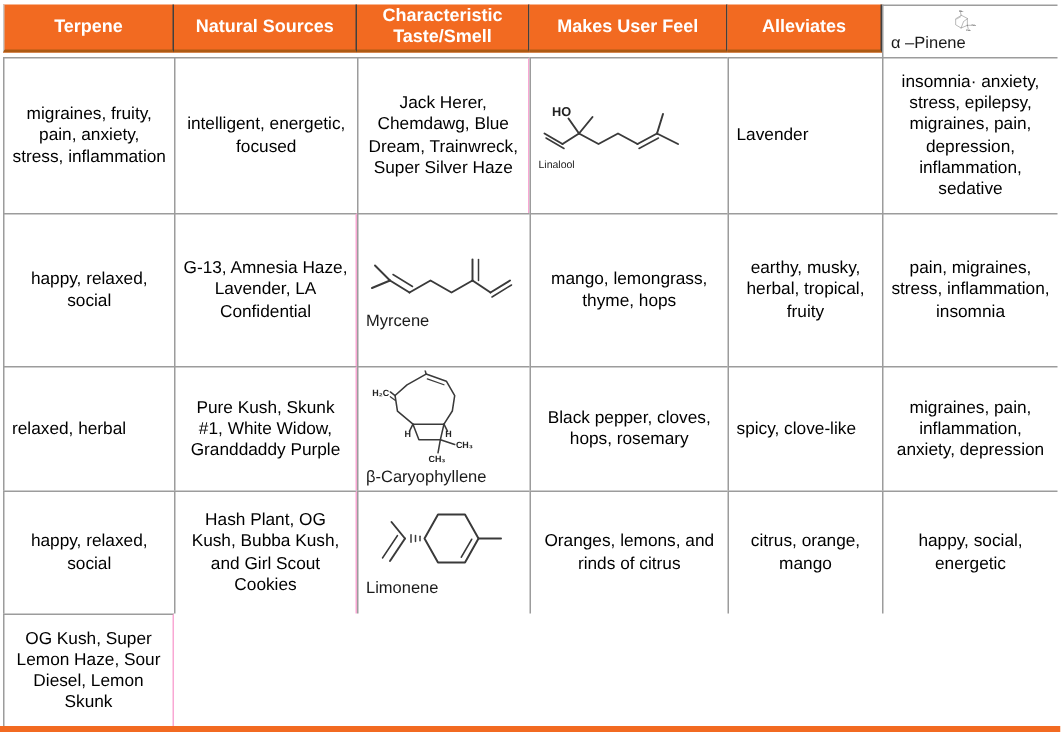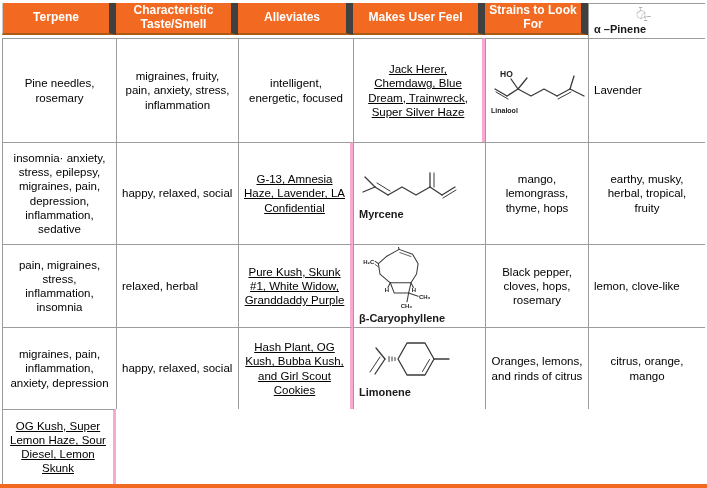--- a/index.html
+++ b/index.html
@@ -12,65 +12,64 @@
   .grid {
     display:grid; width:703px; height:481px;
     grid-template-columns:114px 122px 115px 132px 103px 117px;
     grid-template-rows:35px 104px 102px 83px 82px auto;
   }
   .hcell {
     background:#F26A21; color:#fff; font-weight:bold; font-size:12px;
     line-height:1.15; text-align:center;
     display:flex; align-items:center; justify-content:center;
     height:32px; box-sizing:border-box; align-self:start; width:100%;
-    border-right:7px solid #404040; border-bottom:2px solid #AD5A14;
+    border-right:1px solid #404040; border-bottom:2px solid #AD5A14;
     padding:0 3px;
   }
   .hcell.first { border-left:1px solid #c9c9c9; }
   .cell {
     box-sizing:border-box; border-left:1px solid #9c9c9c; border-top:1px solid #9c9c9c;
     display:flex; flex-direction:column; align-items:flex-start; justify-content:center;
     text-align:center; font-size:11.5px; line-height:1.22; color:#000;
     padding:2px 5px; background:#fff;
   }
-  .cell.colend { border-right:3px solid #f9a8d4;text-decoration:underline; }
-  .t-name { font-weight:bold; font-size:11px; color:#1a1a1a; margin-top:1px; }
+  .cell.colend { border-right:1px solid #f9a8d4; }
+  .t-name { font-weight:normal; font-size:11px; color:#1a1a1a; margin-top:1px; }
   .t-name.small { font-size:7px; margin-top:-4px; }
   .bond { stroke:#3a3a3a; stroke-width:1.3; fill:none; stroke-linecap:round; stroke-linejoin:round; }
   .bond.thin { stroke-width:1; }
   .atom { font:bold 8.5px "Liberation Sans", sans-serif; fill:#222; }
   .atom-sm { font:bold 7.5px "Liberation Sans", sans-serif; fill:#222; }
 </style>
 </head>
 <body>
 
 <div class="table-wrap">
   <div class="grid">
 
     <div class="hcell first">Terpene</div>
+    <div class="hcell">Natural Sources</div>
     <div class="hcell">Characteristic Taste/Smell</div>
+    <div class="hcell">Makes User Feel</div>
     <div class="hcell">Alleviates</div>
-    <div class="hcell">Makes User Feel</div>
-    <div class="hcell">Strains to Look For</div>
 
     <div class="cell">
       <svg width="100" height="86" viewBox="0 0 100 86">
         <text class="atom" x="24" y="11">CH₃</text>
         <line class="bond" x1="32" y1="24" x2="30" y2="13"></line>
         <polygon class="bond" points="32,24 12,36 12,58 32,70 55,60 55,36" fill="none"></polygon>
         <line class="bond thin" x1="16" y1="37" x2="30" y2="29"></line>
         <polyline class="bond" points="55,36 41,46 32,70"></polyline>
         <line class="bond" x1="55" y1="60" x2="68" y2="60"></line>
         <text class="atom" x="70" y="63">CH₃</text>
         <line class="bond" x1="55" y1="60" x2="58" y2="72"></line>
         <text class="atom" x="51" y="82">CH₃</text>
       </svg>
       <div class="t-name">α –Pinene</div>
     </div>
-    <div class="cell">Pine needles, rosemary</div>
     <div class="cell">migraines, fruity, pain, anxiety, stress, inflammation</div>
     <div class="cell">intelligent, energetic, focused</div>
     <div class="cell colend">Jack Herer, Chemdawg, Blue Dream, Trainwreck, Super Silver Haze</div>
 
     <div class="cell">
       <svg width="106" height="46" viewBox="0 0 106 46">
         <text class="atom" x="9" y="12">HO</text>
         <line class="bond" x1="27" y1="24" x2="20" y2="14"></line>
         <line class="bond" x1="27" y1="24" x2="36" y2="13"></line>
         <line class="bond" x1="27" y1="24" x2="16" y2="31"></line>
@@ -125,37 +124,38 @@
         <line class="bond" x1="60" y1="55" x2="63" y2="61"></line>
         <text class="atom-sm" x="61" y="66">H</text>
         <line class="bond" x1="57" y1="68" x2="69" y2="72"></line>
         <text class="atom-sm" x="70" y="75">CH₃</text>
         <line class="bond" x1="57" y1="68" x2="55" y2="79"></line>
         <text class="atom-sm" x="47" y="87">CH₃</text>
       </svg>
       <div class="t-name">β-Caryophyllene</div>
     </div>
     <div class="cell">Black pepper, cloves, hops, rosemary</div>
-    <div class="cell">lemon, clove-like</div>
+    <div class="cell">spicy, clove-like</div>
     <div class="cell">migraines, pain, inflammation, anxiety, depression</div>
     <div class="cell">happy, relaxed, social</div>
     <div class="cell colend">Hash Plant, OG Kush, Bubba Kush, and Girl Scout Cookies</div>
 
     <div class="cell">
       <svg width="100" height="48" viewBox="0 0 100 48">
         <polygon class="bond" points="48,6 66,6 75,22 66,38 48,38 39,22" fill="none"></polygon>
         <line class="bond thin" x1="63.5" y1="34.5" x2="70.5" y2="22.5"></line>
         <line class="bond" x1="75" y1="22" x2="90" y2="22"></line>
         <line class="bond thin" x1="36" y1="20.5" x2="36" y2="23.5"></line>
         <line class="bond thin" x1="33" y1="20" x2="33" y2="24"></line>
         <line class="bond thin" x1="30" y1="19.5" x2="30" y2="24.5"></line>
         <line class="bond" x1="26" y1="22" x2="17" y2="11"></line>
         <line class="bond" x1="26" y1="22" x2="16" y2="37"></line>
         <line class="bond thin" x1="21" y1="20" x2="11" y2="35"></line>
       </svg>
       <div class="t-name">Limonene</div>
     </div>
     <div class="cell">Oranges, lemons, and rinds of citrus</div>
     <div class="cell">citrus, orange, mango</div>
+    <div class="cell">happy, social, energetic</div>
     <div class="cell colend">OG Kush, Super Lemon Haze, Sour Diesel, Lemon Skunk</div>
 
   </div>
 </div>
 
 </body></html>

